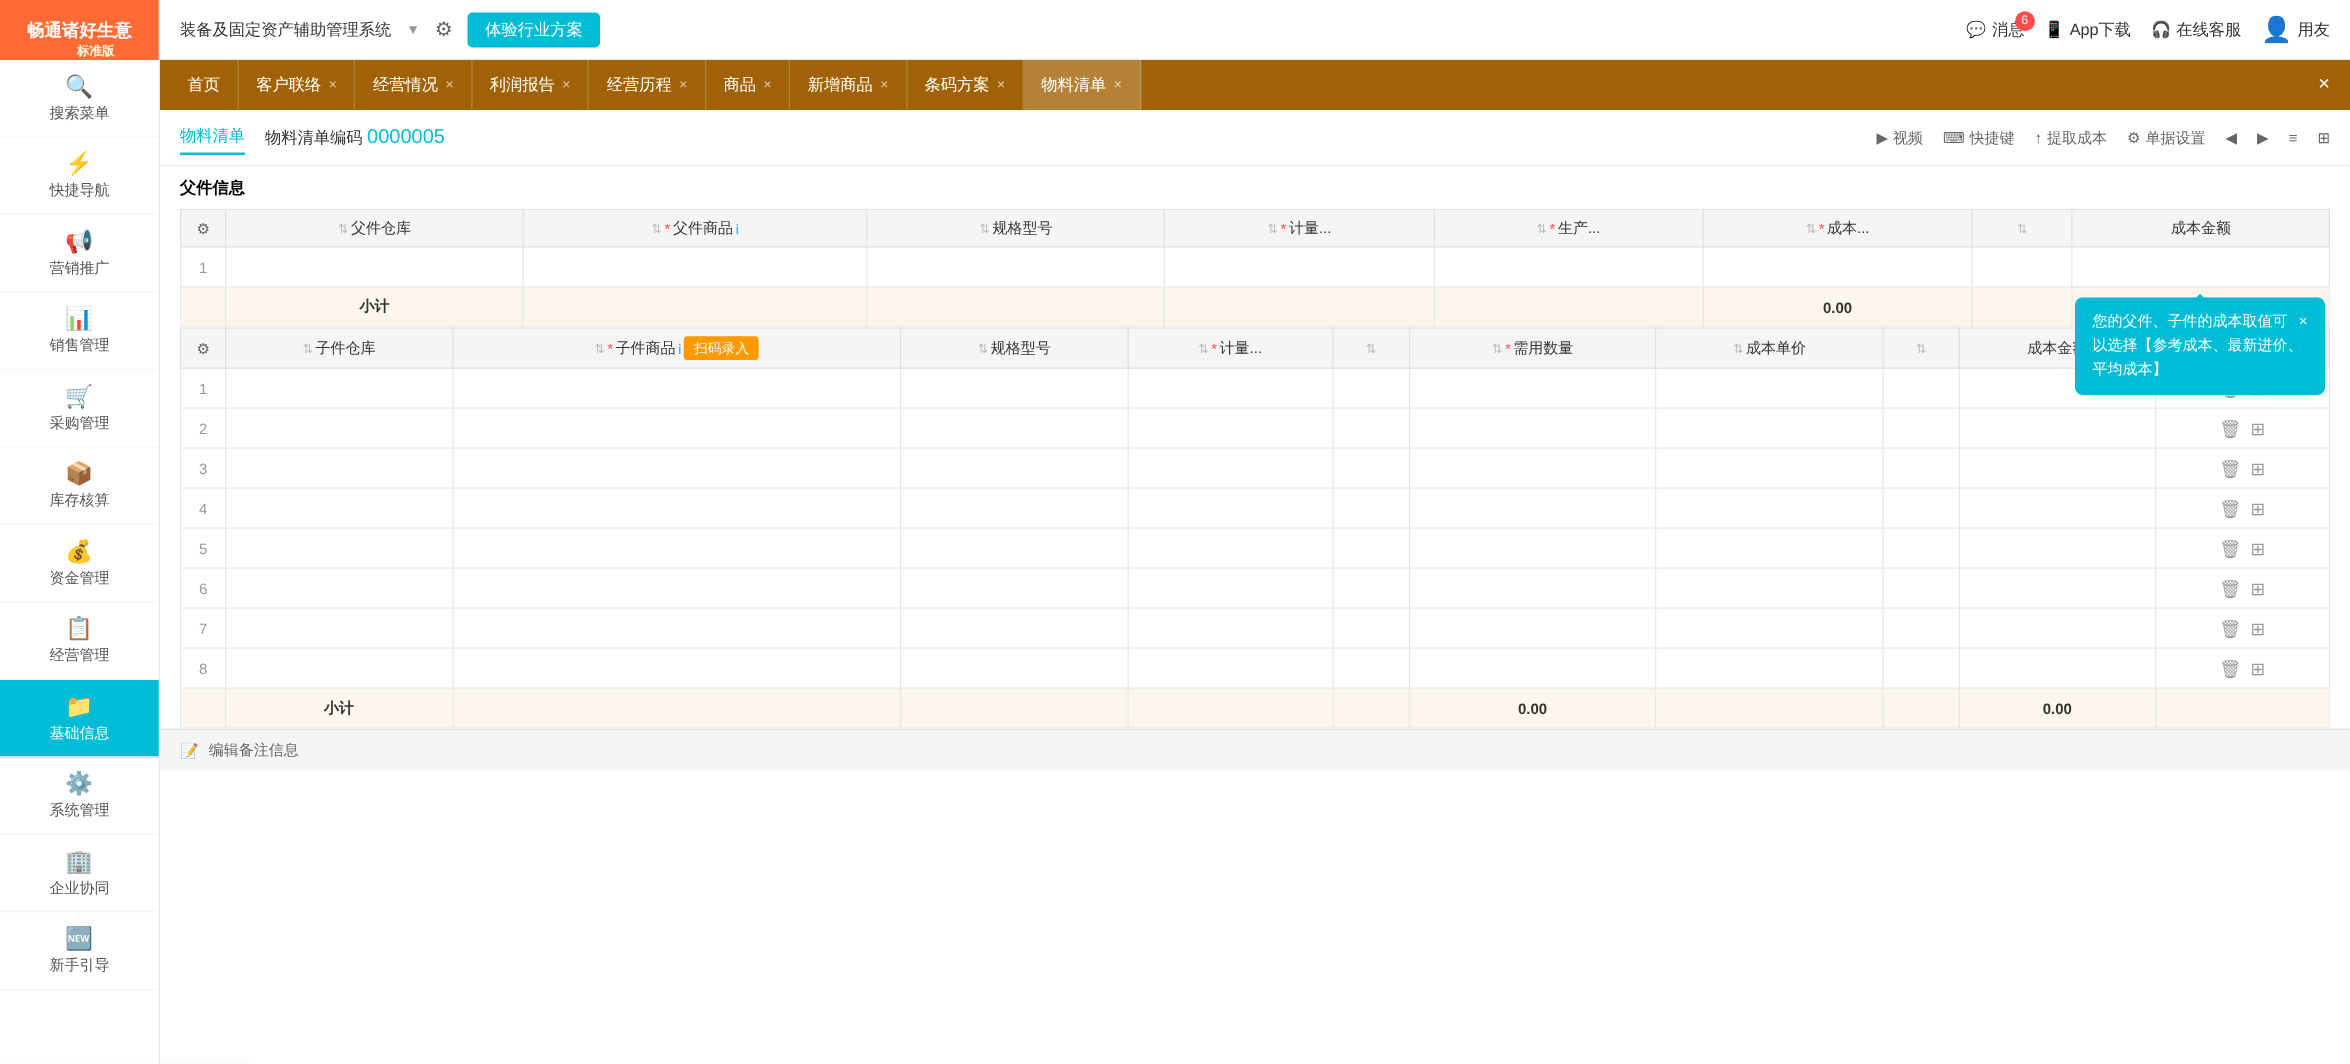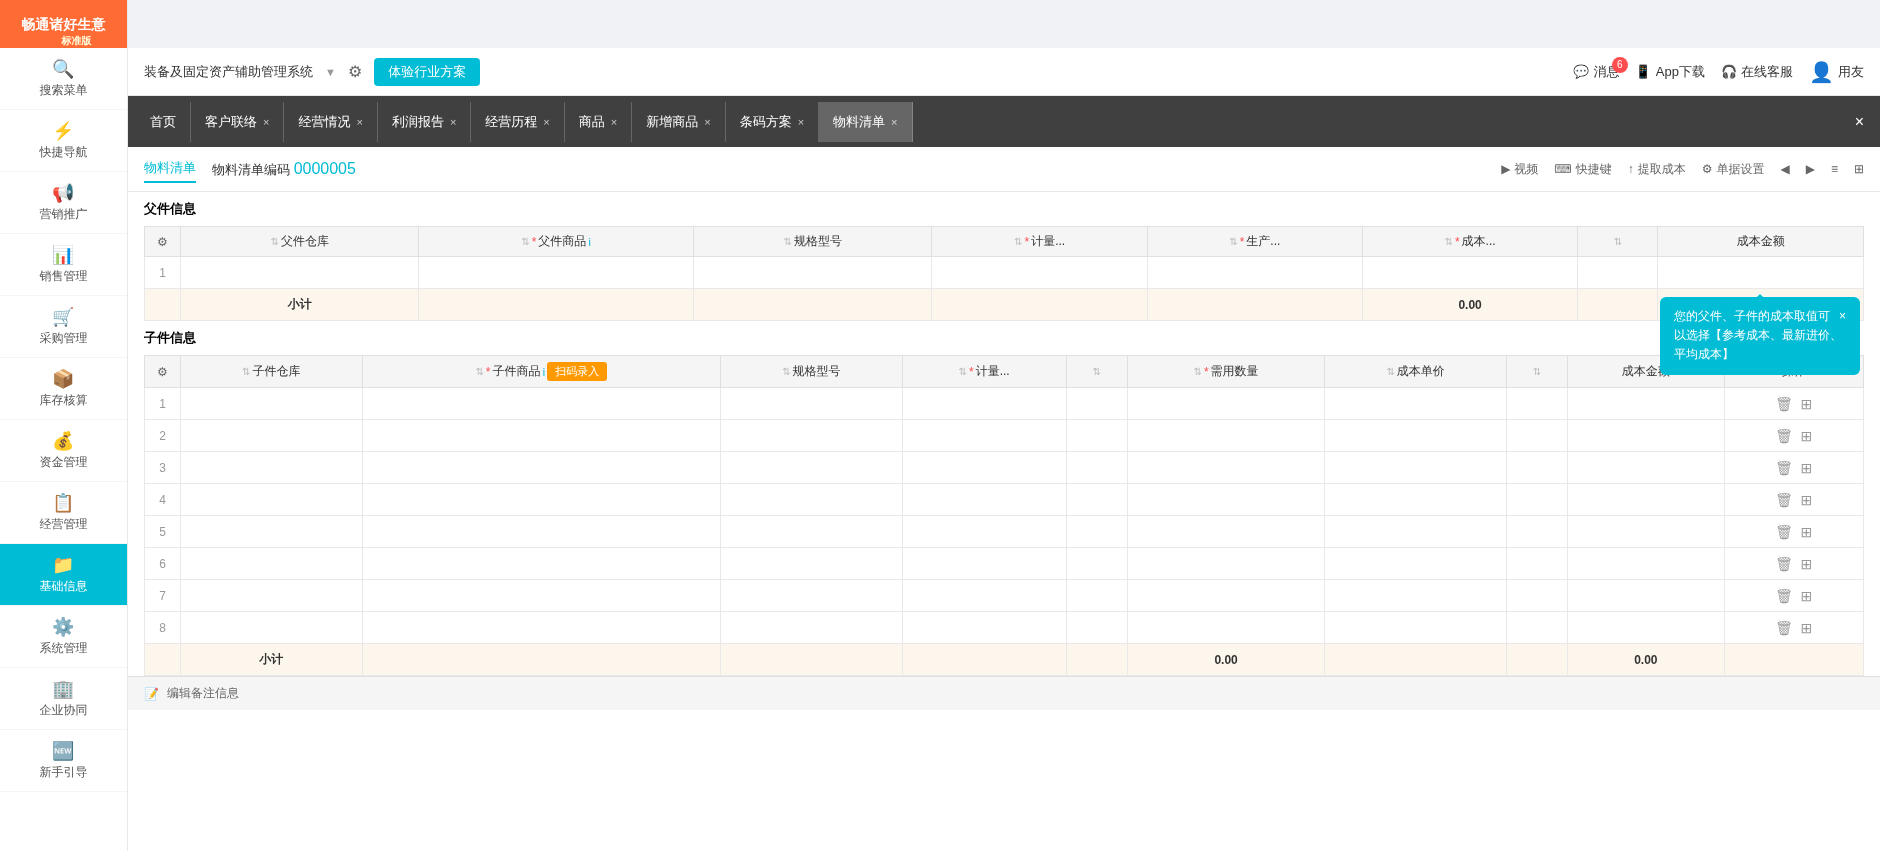--- a/index.html
+++ b/index.html
@@ -52,21 +52,20 @@
 
     
     .topbar {
       height: 48px;
       background: #fff;
       display: flex;
       align-items: center;
       padding: 0 16px;
       border-bottom: 1px solid #e8e8e8;
       justify-content: space-between;
-      margin-top: 48px;
     }
     .topbar-left {
       display: flex;
       align-items: center;
       gap: 12px;
       font-size: 13px;
       color: #333;
     }
     .topbar-left .sys-name { color: #333; font-size: 13px; }
     .topbar-left .dropdown-arrow { color: #999; font-size: 11px; }
@@ -86,24 +85,24 @@
       gap: 16px;
       font-size: 13px;
       color: #333;
     }
     .topbar-right .badge-wrap { position: relative; display: inline-flex; align-items: center; gap: 4px; cursor: pointer; }
     .badge { background: #ff4d4f; color: #fff; border-radius: 10px; font-size: 10px; padding: 0 5px; height: 16px; line-height: 16px; position: absolute; top: -6px; right: -8px; }
     .user-icon { font-size: 20px; color: #999; }
 
     
     .nav-tabs {
-      background: #404040;
-      display: flex;
-      align-items: center;
-      height: 51px;
+      background: #a16207;
+      display: flex;
+      align-items: center;
+      height: 40px;
       padding: 0 8px;
       overflow-x: auto;
       flex-shrink: 0;
     }
     .nav-tab {
       display: flex;
       align-items: center;
       padding: 0 14px;
       height: 40px;
       color: #fff;
@@ -453,21 +452,20 @@
             <td></td>
             <td></td>
             <td style="font-weight:bold">0.00</td>
             <td></td>
             <td style="font-weight:bold">0.00</td>
           </tr>
         </tbody>
       </table>
     </div>
 
-    <div class="section-title">子件信息</div>
     <div class="table-wrap">
       <table>
         <thead>
           <tr>
             <th style="width:36px"><span class="settings-icon">⚙</span></th>
             <th>
               <div class="th-inner"><span class="sort-icon">⇅</span> 子件仓库</div>
             </th>
             <th>
               <div class="th-inner"><span class="sort-icon">⇅</span> <span class="required">*</span>子件商品 <span style="color:#00bcd4;font-size:11px">ℹ</span>

